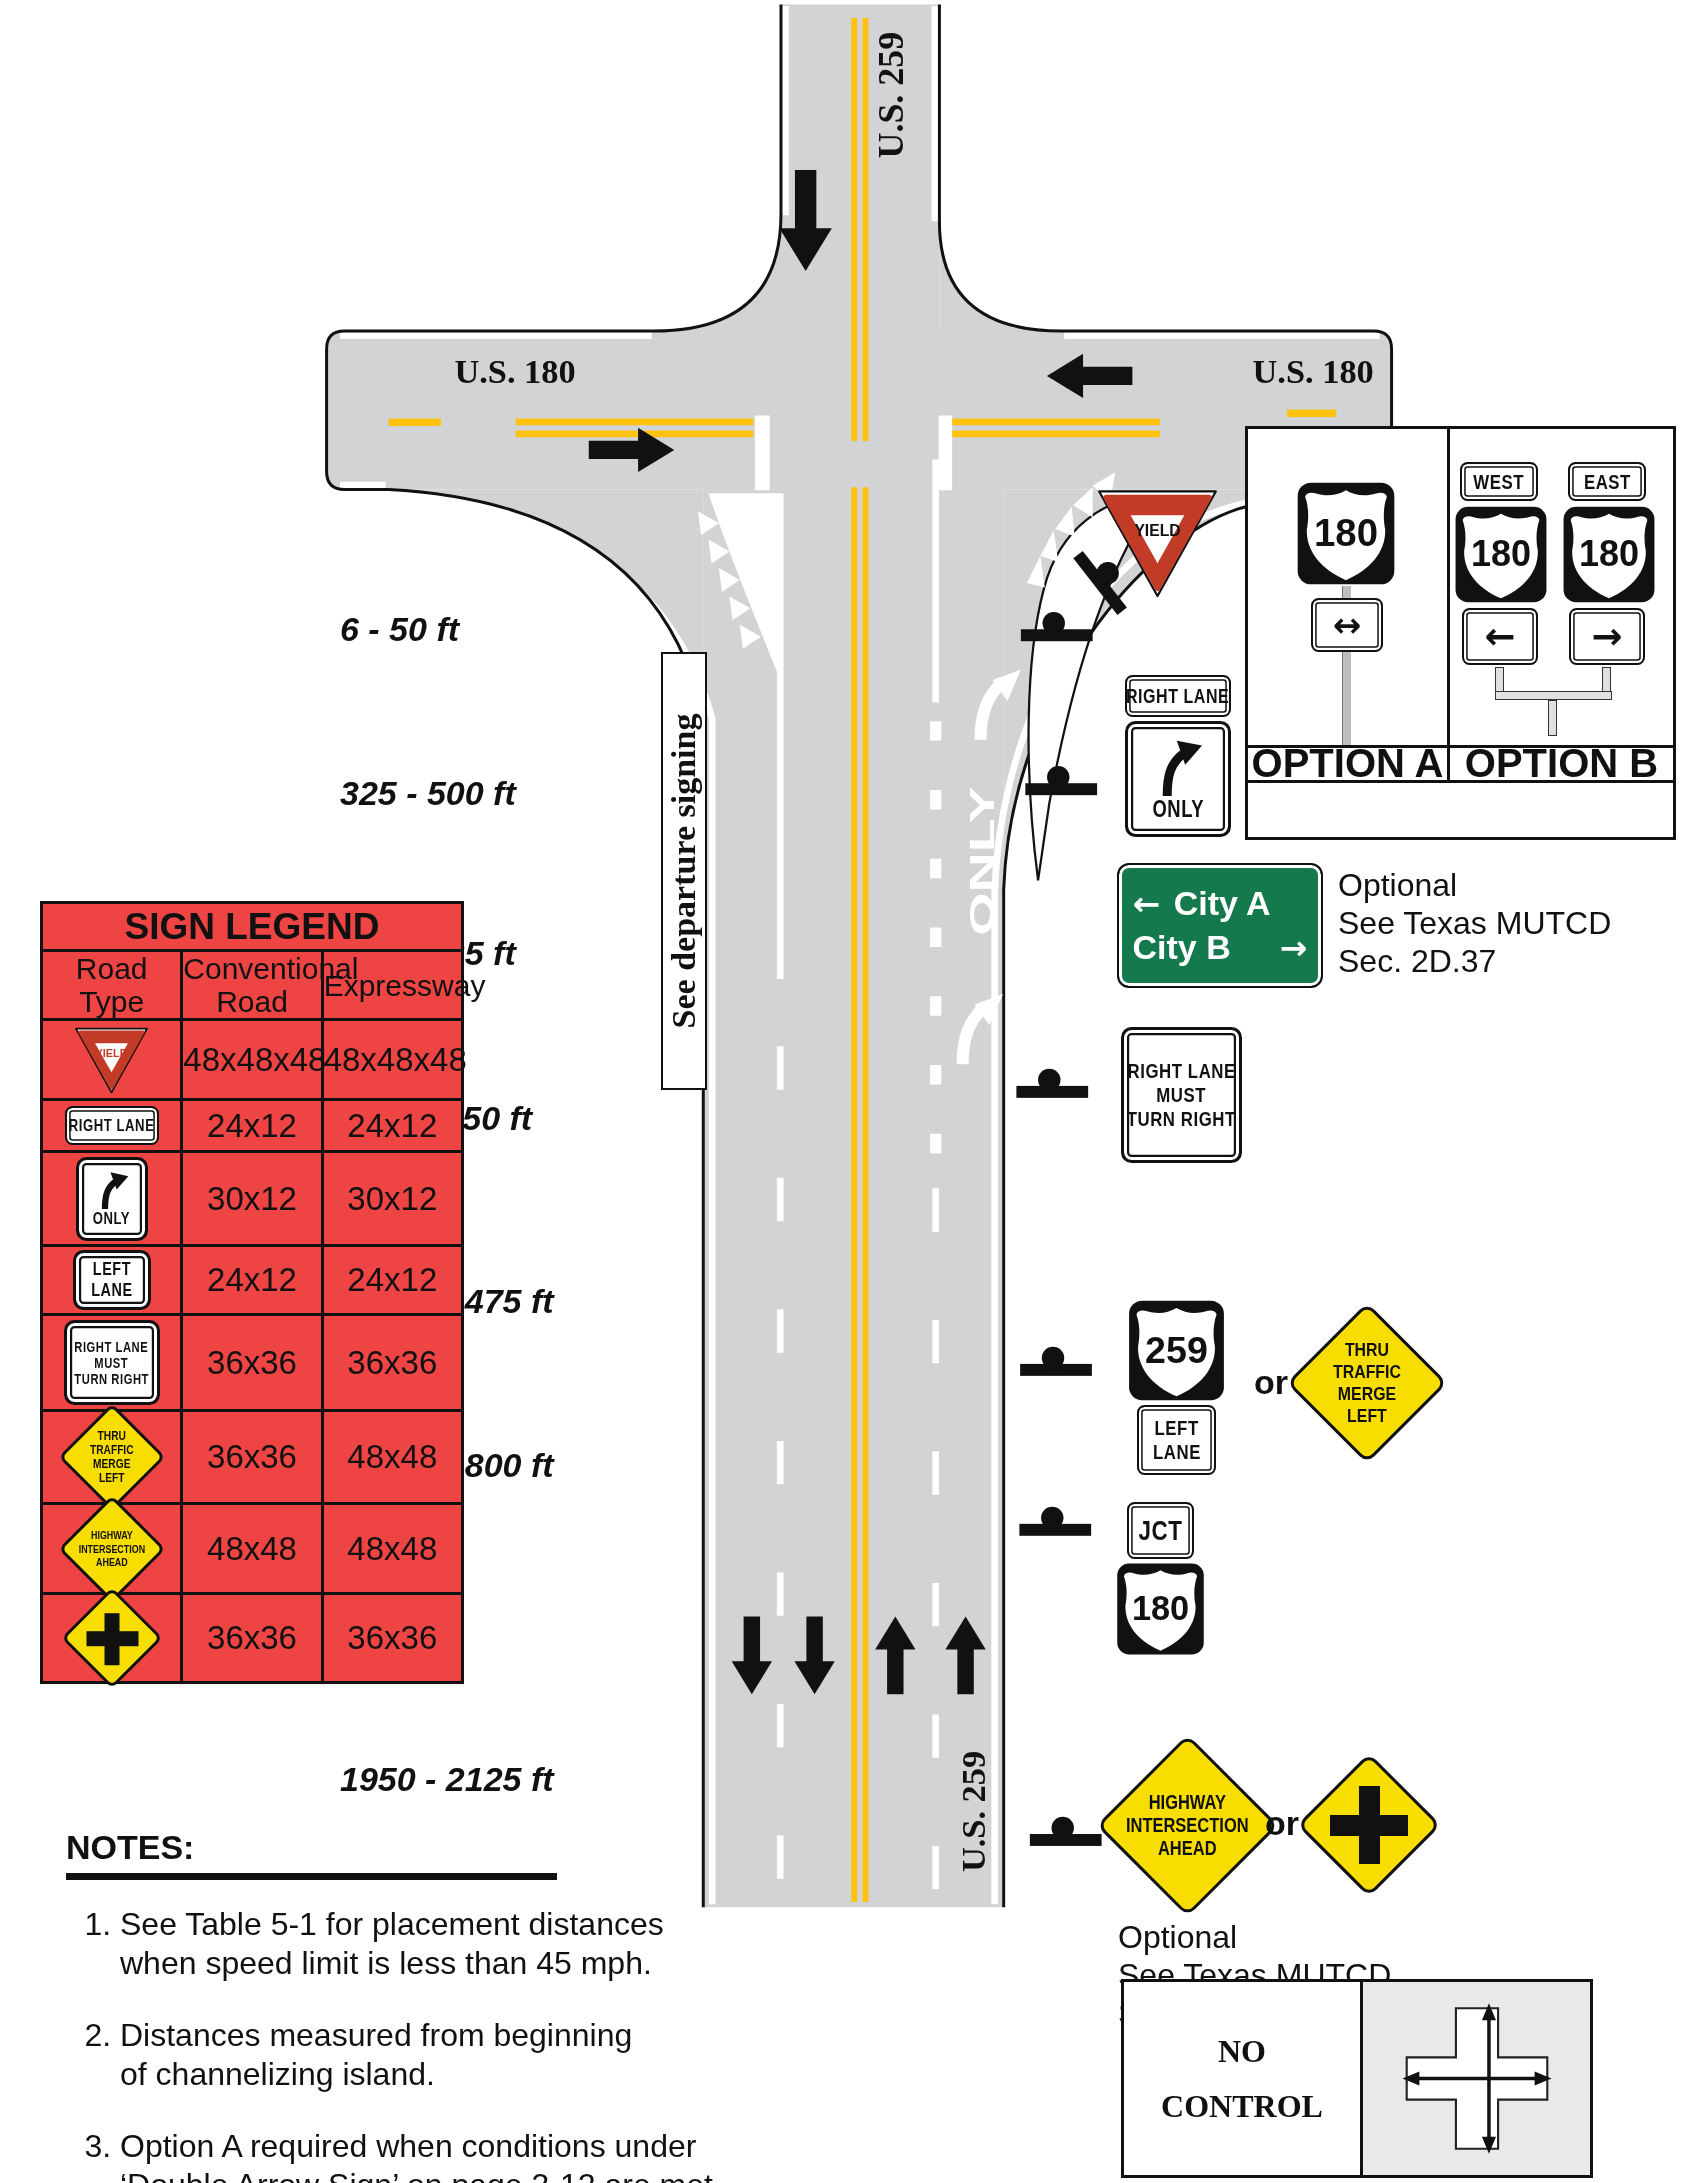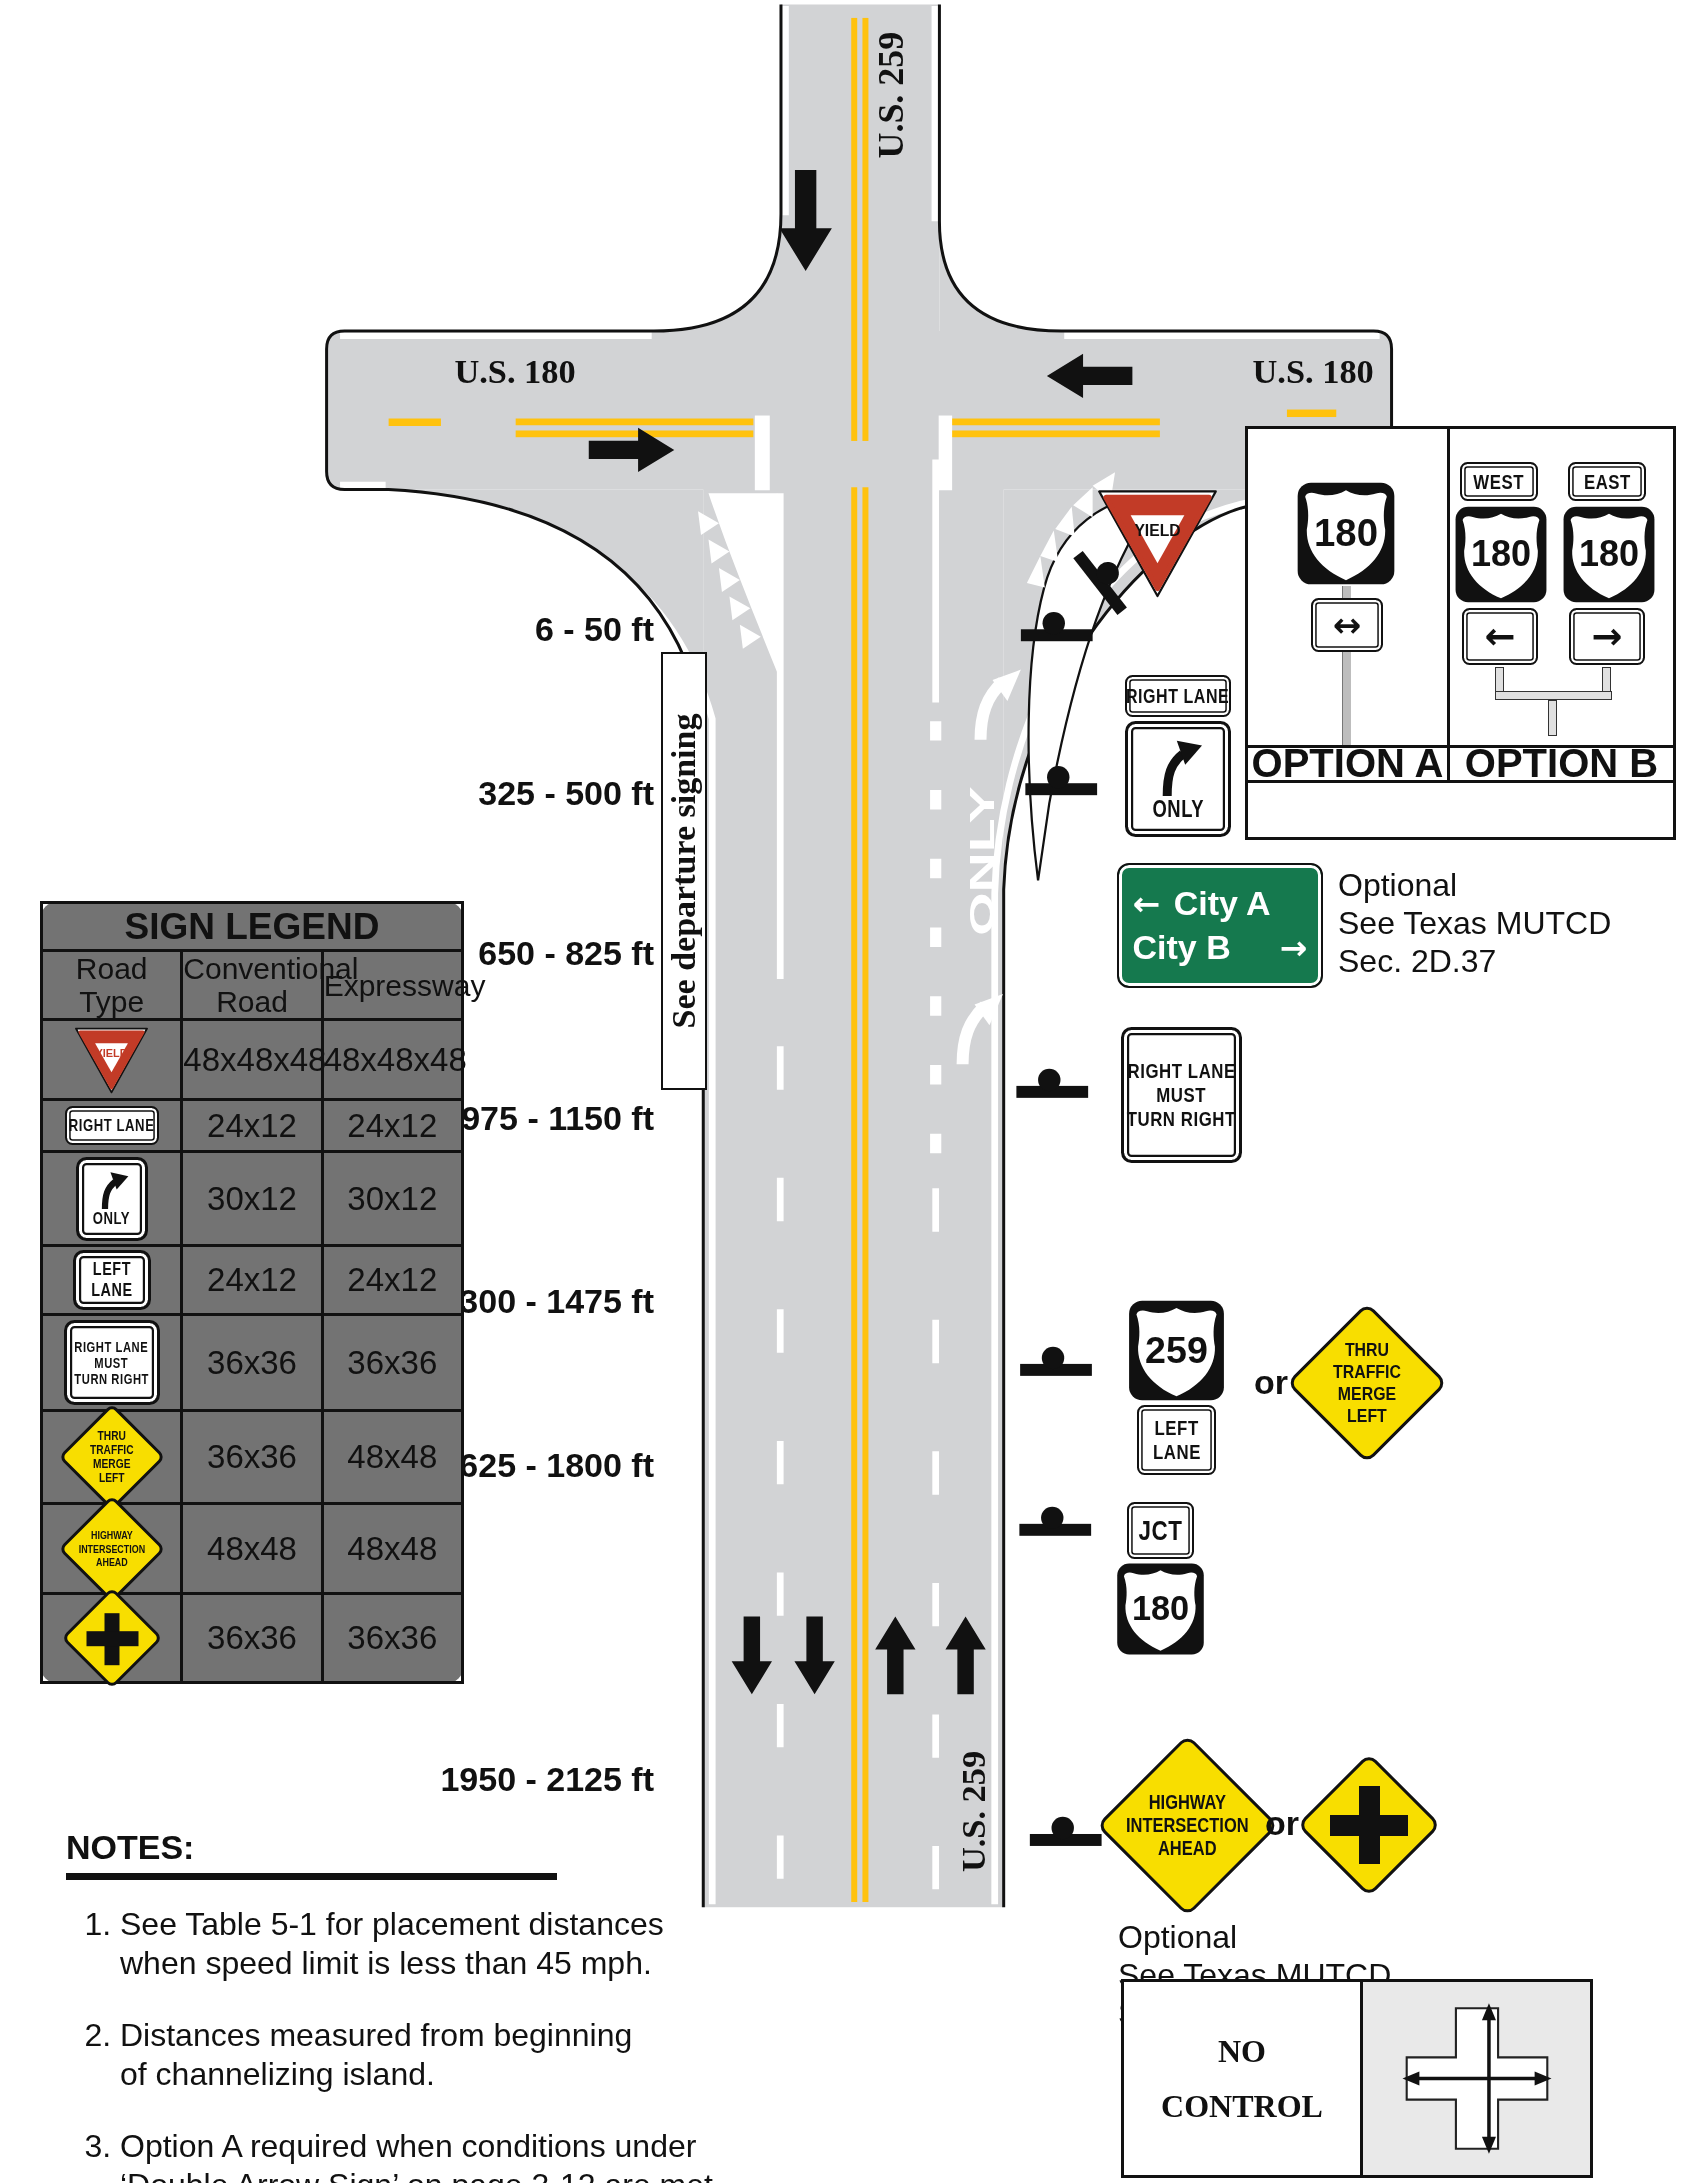--- a/index.html
+++ b/index.html
@@ -19,25 +19,25 @@
   .stack span{display:block;text-align:center;font-weight:bold;}
   .diamond{background:#f8de00;border:3.7px solid #111;border-radius:10.5px;transform:rotate(45deg);
            display:flex;align-items:center;justify-content:center;box-sizing:border-box;}
   .dc{transform:rotate(-45deg);text-align:center;}
   .dc span{display:block;font-weight:bold;transform:scaleX(.85);}
   .garrow{font-family:"DejaVu Sans",sans-serif;font-weight:bold;}
   .city-sign{background:#15794e;border:2.2px solid #111;border-radius:12px;
              box-shadow:inset 0 0 0 3px #fff;display:flex;flex-direction:column;
              justify-content:center;gap:4.5px;box-sizing:border-box;padding:7.5px 13.5px;}
   .city-row{display:flex;align-items:center;color:#fff;font-weight:bold;font-size:34px;}
-  .dist-label{font-size:34px;font-weight:bold;text-align:right;white-space:nowrap;}
+  .dist-label{font-size:34px;font-weight:bold;text-align:left;white-space:nowrap;font-style:italic;}
   .or-label{font-size:34px;font-weight:bold;}
   .note-block div{font-size:32px;line-height:38px;white-space:nowrap;}
   
-  table.legend{position:absolute;border-collapse:collapse;table-layout:fixed;background:#737373;border-radius:19px;}
+  table.legend{position:absolute;border-collapse:collapse;table-layout:fixed;background:#ef4444;}
   table.legend td{border:3px solid #111;text-align:center;vertical-align:middle;padding:0;}
   .t-title td{font-size:37px;font-weight:bold;height:45px;}
   .t-head td{font-size:30px;height:63px;line-height:33px;}
   .t-row td{font-size:33px;}
   
   .notes-title{font-size:34px;font-weight:bold;}
   .notes-underline{width:491px;height:6.7px;background:#111;margin-top:6px;}
   ol.notes-list{margin:25.4px 0 0 0;padding-left:54px;font-size:32px;line-height:39px;}
   ol.notes-list li{margin-bottom:33px;}
   ol.notes-list li span{display:block;}

